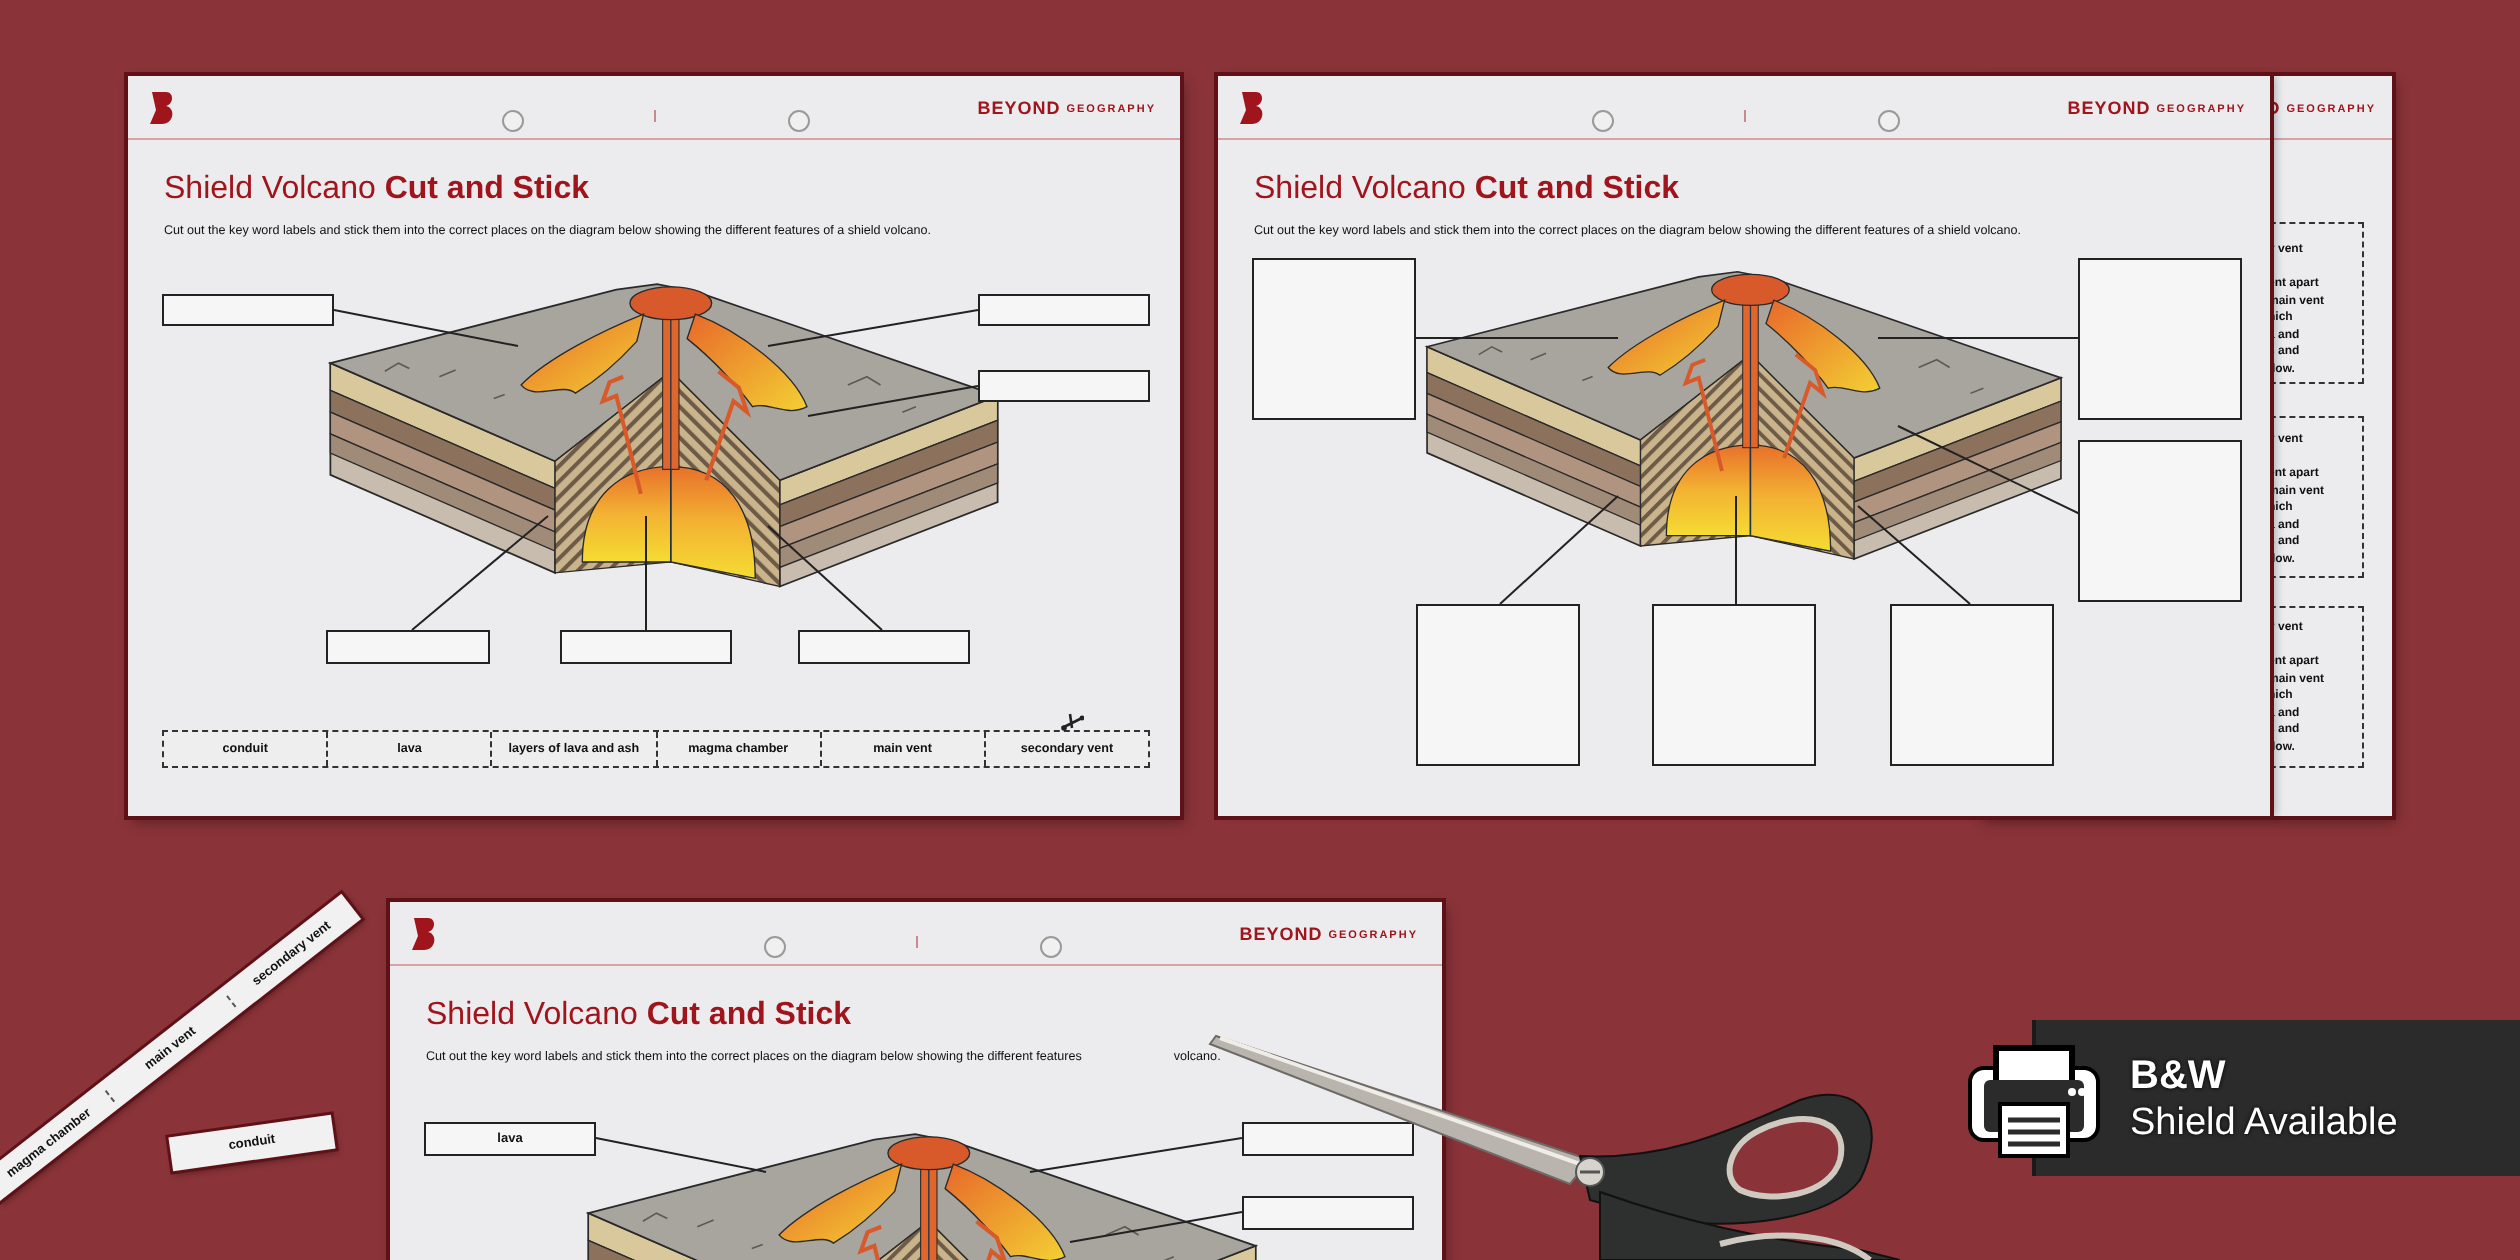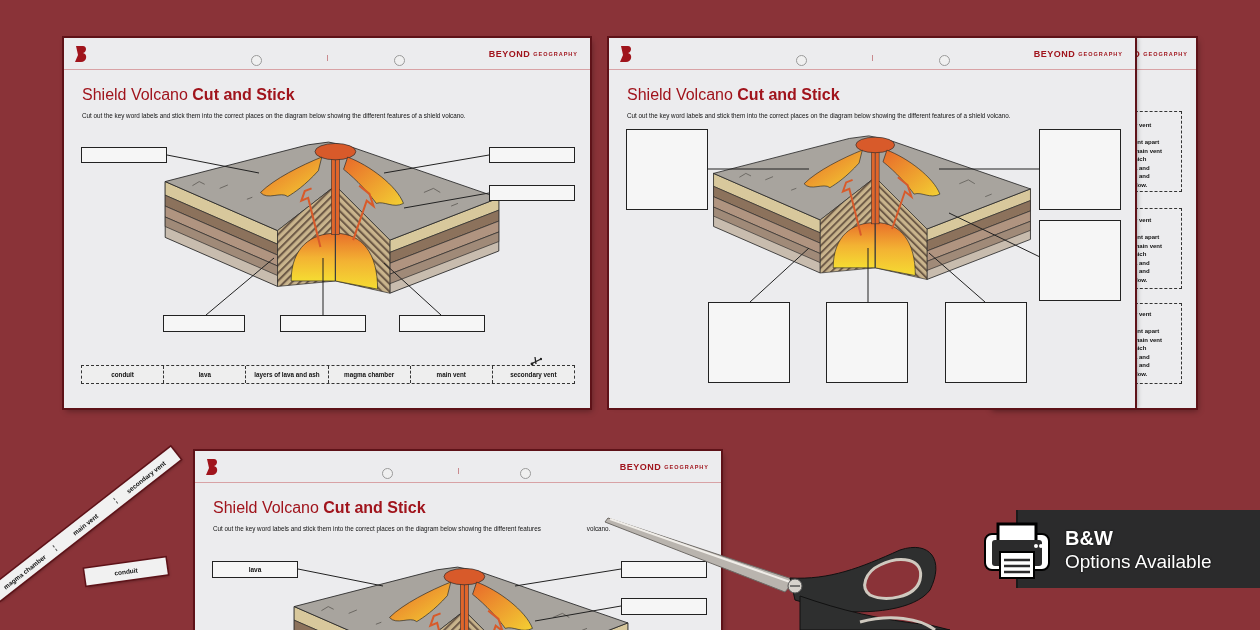--- a/index.html
+++ b/index.html
@@ -311,13 +311,13 @@
   <rect x="16" y="4" width="38" height="18" fill="#fff" stroke="#000" stroke-width="3"></rect>
   <rect x="10" y="20" width="50" height="26" rx="3" fill="#2b2b2c"></rect>
   <circle cx="54" cy="26" r="2" fill="#fff"></circle>
     <circle cx="59" cy="26" r="2" fill="#fff"></circle>
   <rect x="18" y="32" width="34" height="26" fill="#fff" stroke="#000" stroke-width="2"></rect>
   <line x1="22" y1="40" x2="48" y2="40" stroke="#2b2b2c" stroke-width="2.5"></line>
   <line x1="22" y1="46" x2="48" y2="46" stroke="#2b2b2c" stroke-width="2.5"></line>
   <line x1="22" y1="52" x2="48" y2="52" stroke="#2b2b2c" stroke-width="2.5"></line>
 </svg>
 <div class="bw-title">B&amp;W</div>
-<div class="bw-sub">Options Available</div>
+<div class="bw-sub">Shield Available</div>
 
 </body></html>

